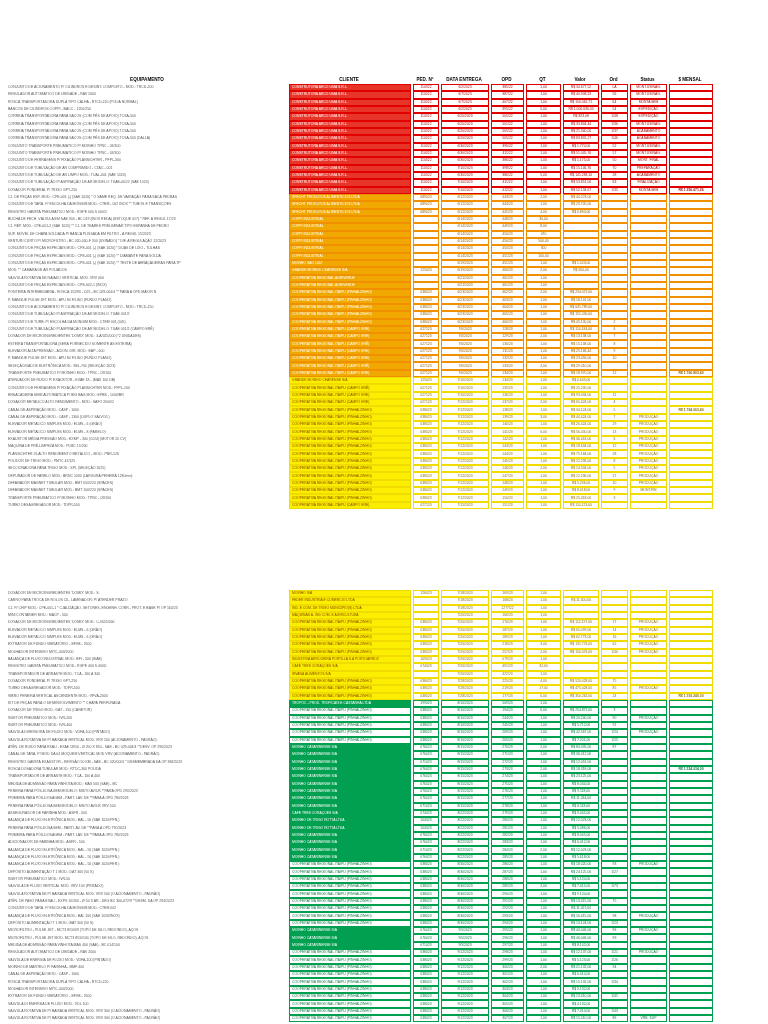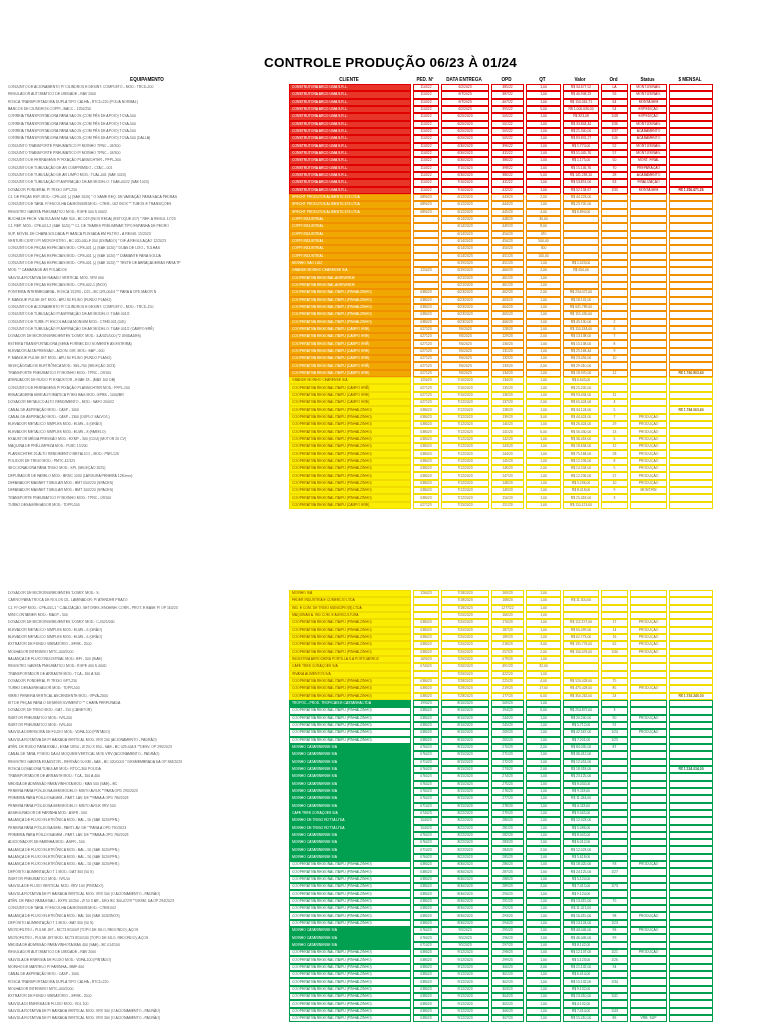--- a/index.html
+++ b/index.html
@@ -30,21 +30,20 @@
   .row.g{--bc:#00a050;--fill:#00a050;--tc:#0a7a40;--ftc:#ffffff;}
   .c0{width:278px;flex:none;} .c1{width:122px;flex:none;} .c2{width:26px;flex:none;}
   .c3{width:48px;flex:none;} .c4{width:33px;flex:none;} .c5{width:35px;flex:none;}
   .c6{width:36px;flex:none;} .c7{width:27px;flex:none;} .c8{width:37px;flex:none;}
   .c9{width:44px;flex:none;}
 </style>
 </head>
 <body>
 
 <div id="page">
-  <div class="title">CONTROLE PRODUÇÃO 06/23 À 01/24</div>
   <div class="hdr">
       <div class="hcell c0">EQUIPAMENTO</div>
       <div class="hcell c1">CLIENTE</div>
       <div class="hcell c2">PED. N°</div>
       <div class="hcell c3">DATA ENTREGA</div>
       <div class="hcell c4">OPD</div>
       <div class="hcell c5">QT</div>
       <div class="hcell c6">Valor</div>
       <div class="hcell c7">Ord</div>
       <div class="hcell c8">Status</div>

